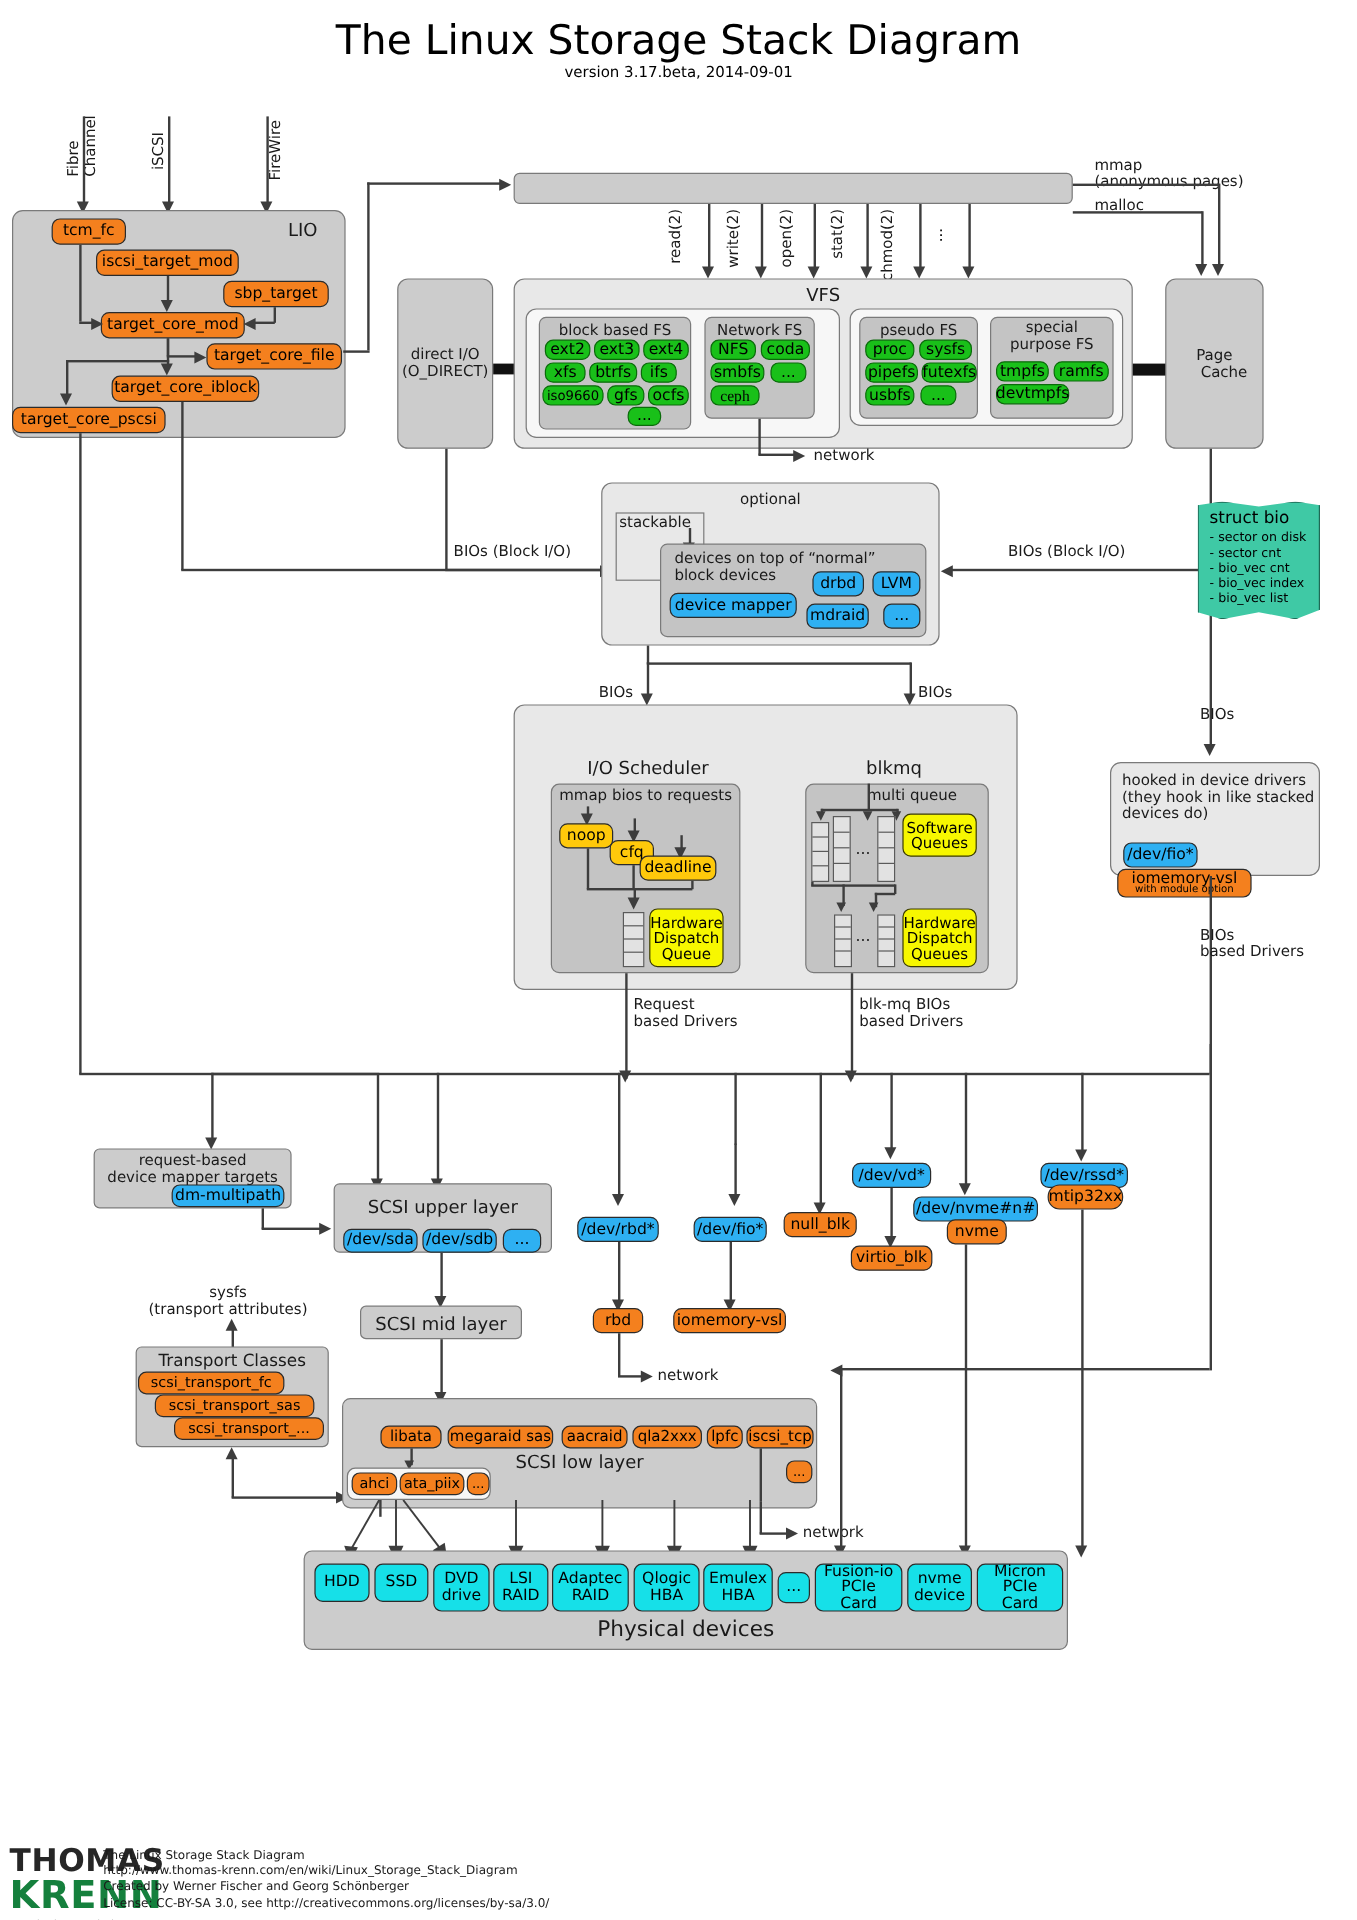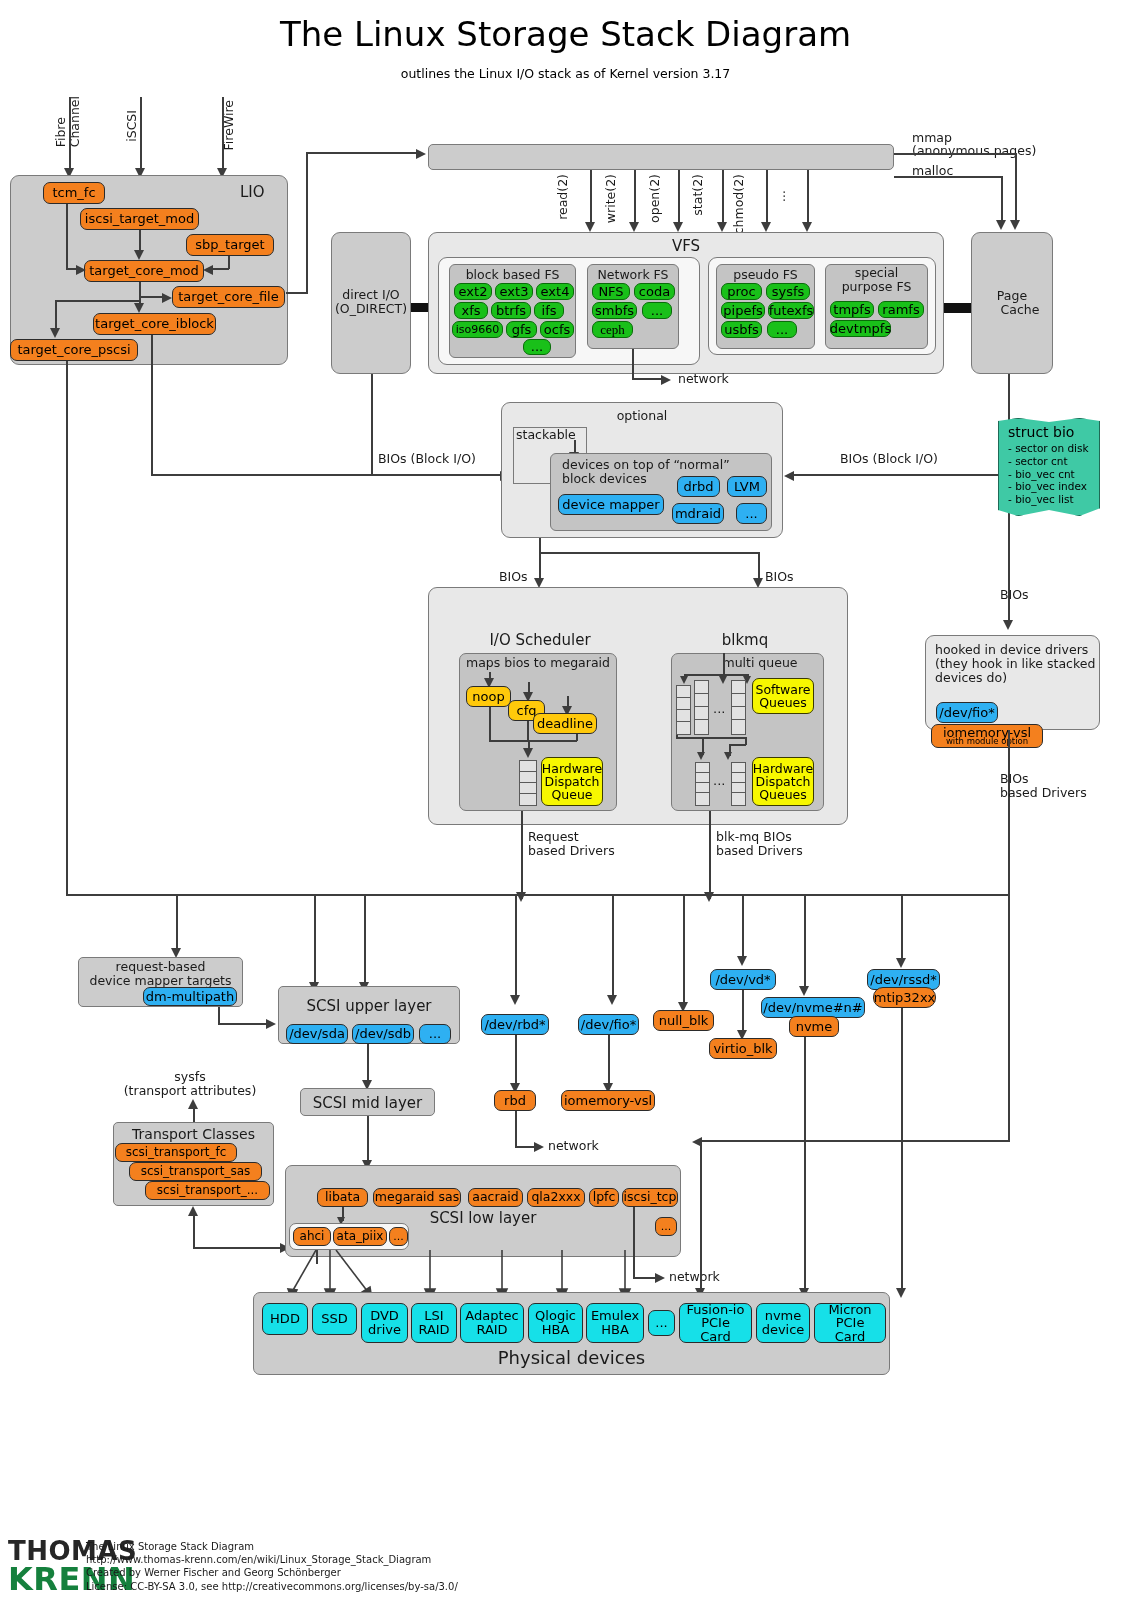--- a/index.html
+++ b/index.html
@@ -77,21 +77,21 @@
   .foot-logo .l2 { font-size:32px; font-weight:bold; letter-spacing:0.5px; color:#15803d; margin-top:-6px;}
   .foot-logo .l3 { font-size:6px; color:#8a8a8a; letter-spacing:0.3px; margin-top:1px;}
   .foot-txt { position:absolute; font-size:10px; line-height:1.32; color:#1a1a1a; white-space:pre; }
 </style>
 </head>
 <body>
 
 <div id="stage">
 
   <div class="title t-main">The Linux Storage Stack Diagram</div>
-  <div class="title t-sub2">outlines the Linux I/O stack as of Kernel version 3.17</div>
+  <div class="title t-sub1">version 3.17.beta, 2014-09-01</div>
 
   <div class="lbl vert" style="left:54px;top:96px;">Fibre
 Channel</div>
   <div class="ln lnv" style="left:69px;top:97px;height:76px;"></div>
   <div class="arw d" style="left:64px;top:168px;"></div>
 
   <div class="lbl vert" style="left:125px;top:110px;">iSCSI</div>
   <div class="ln lnv" style="left:140px;top:97px;height:76px;"></div>
   <div class="arw d" style="left:135px;top:168px;"></div>
 
@@ -274,21 +274,21 @@
   <div class="arw d" style="left:534px;top:578px;"></div>
   <div class="lbl" style="left:499px;top:570px;">BIOs</div>
   <div class="ln lnv" style="left:758px;top:552px;height:30px;"></div>
   <div class="arw d" style="left:753px;top:578px;"></div>
   <div class="lbl" style="left:765px;top:570px;">BIOs</div>
 
   <div class="gbox lite" style="left:428px;top:587px;width:420px;height:238px;"></div>
 
   <div class="lbl c" style="left:440px;top:632px;width:200px;font-size:15px;">I/O Scheduler</div>
   <div class="gbox mid" style="left:459px;top:653px;width:158px;height:158px;border-radius:7px;"></div>
-  <div class="lbl c" style="left:459px;top:656px;width:158px;">maps bios to megaraid</div>
+  <div class="lbl c" style="left:459px;top:656px;width:158px;">mmap bios to requests</div>
 
   <div class="ln lnv" style="left:489px;top:672px;height:10px;"></div>
   <div class="arw d" style="left:484px;top:678px;"></div>
   <div class="pill amber" style="left:466px;top:686px;width:45px;height:21px;">noop</div>
   <div class="ln lnv" style="left:528px;top:682px;height:14px;"></div>
   <div class="arw d" style="left:523px;top:692px;"></div>
   <div class="pill amber" style="left:508px;top:700px;width:37px;height:21px;">cfq</div>
   <div class="ln lnv" style="left:567px;top:696px;height:14px;"></div>
   <div class="arw d" style="left:562px;top:706px;"></div>
   <div class="pill amber" style="left:533px;top:713px;width:64px;height:21px;">deadline</div>

